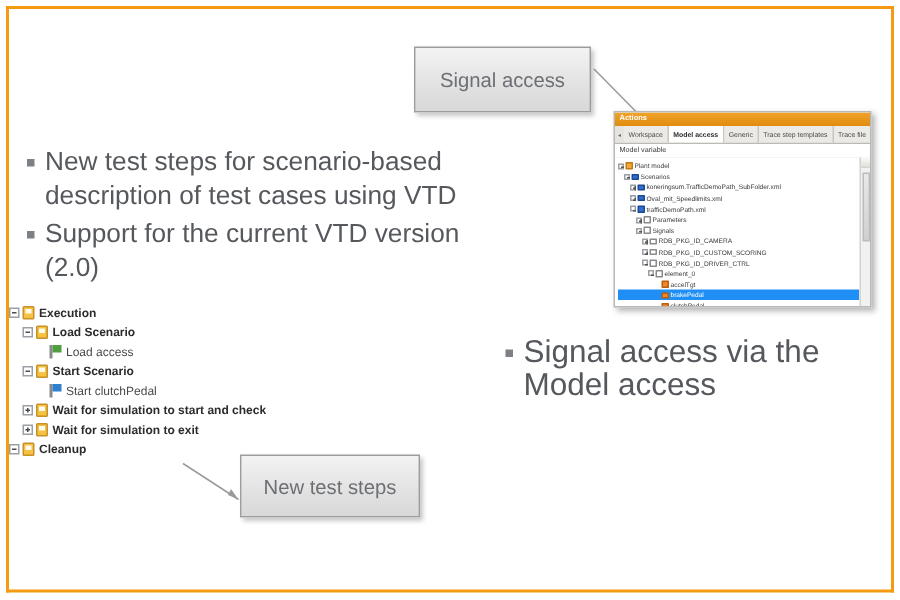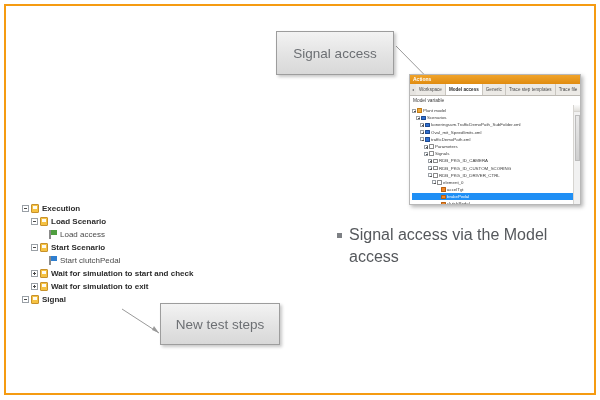--- a/index.html
+++ b/index.html
@@ -30,25 +30,25 @@
   .bullets .txt{flex:1 1 auto;}
 
   #left-bullets{left:18px;top:96px;width:320px;}
   #left-bullets .row{margin-bottom:2px;}
   #left-bullets .sq{margin:10px 7px 0 0;}
   #left-bullets .txt{font-size:17.5px;line-height:23px;color:#55585c;}
 
   #right-bullets{left:337px;top:224px;width:250px;}
   #right-bullets .row{margin-bottom:3px;}
   #right-bullets .sq{margin:9px 7px 0 0;}
-  #right-bullets .txt{font-size:16px;line-height:22px;color:#55585c;}
+  #right-bullets .txt{font-size:21px;line-height:22px;color:#55585c;}
 
   
   #tree{
-    position:absolute;left:22px;top:202px;width:230px;
+    position:absolute;left:6px;top:202px;width:230px;
     font-size:8px;line-height:13.2px;color:#3c3c3c;
   }
   #tree .tnode{display:flex;align-items:center;height:13px;white-space:nowrap;}
   #tree .exp{
     width:7px;height:7px;flex:0 0 auto;margin-right:2px;
     border:1px solid #9aa0a6;background:#fff;position:relative;
     box-sizing:border-box;
   }
   #tree .exp.none{border:none;background:transparent;}
   #tree .exp i{
@@ -171,20 +171,30 @@
 </head>
 <body>
 
 <div id="slide">
 
   <div class="frame-top"></div>
   <div class="frame-bottom"></div>
   <div class="frame-left"></div>
   <div class="frame-right"></div>
 
+  <div class="bullets" id="left-bullets">
+    <div class="row">
+      <span class="sq"></span>
+      <span class="txt">New test steps for scenario-based description of test cases using VTD</span>
+    </div>
+    <div class="row">
+      <span class="sq"></span>
+      <span class="txt">Support for the current VTD version (2.0)</span>
+    </div>
+  </div>
 
   <div class="bullets" id="right-bullets">
     <div class="row">
       <span class="sq"></span>
       <span class="txt">Signal access via the Model access</span>
     </div>
   </div>
 
   <div id="tree">
       <div class="tnode">
@@ -246,21 +256,21 @@
         </span>
         <span class="ic-group"></span>
         <span class="lbl-bold">Wait for simulation to exit</span>
       </div>
       <div class="tnode">
         <span class="spacer" style="width: 0px;"></span>
         <span class="exp">
           <i class="h"></i>
         </span>
         <span class="ic-group"></span>
-        <span class="lbl-bold">Signal</span>
+        <span class="lbl-bold">Cleanup</span>
       </div>
     </div>
 
   <svg class="connector" style="left:0;top:0;width:600px;height:400px;">
     <line x1="396" y1="46" x2="466" y2="117" stroke="#9a9a9a" stroke-width="1"></line>
     <line x1="122" y1="309" x2="159" y2="333" stroke="#9a9a9a" stroke-width="1"></line>
     <polygon points="159,333 152,330 154,326" fill="#9a9a9a"></polygon>
   </svg>
 
   <div class="callout" id="callout-signal">

